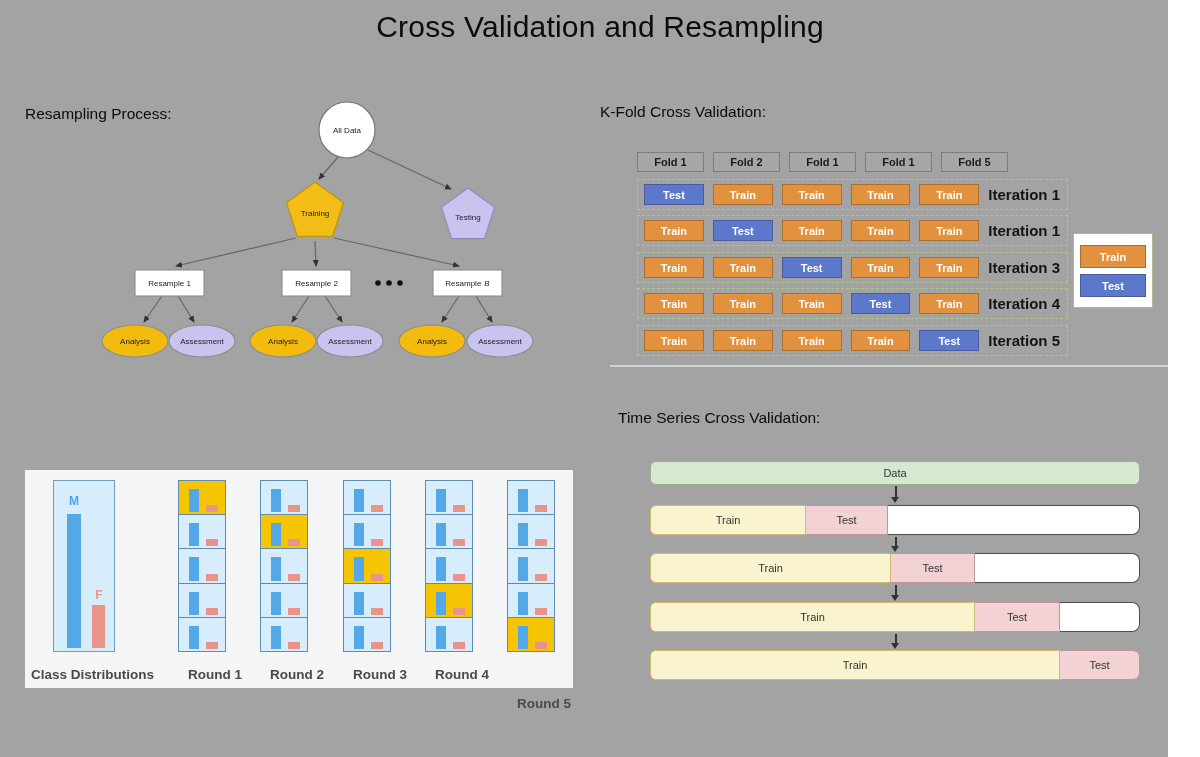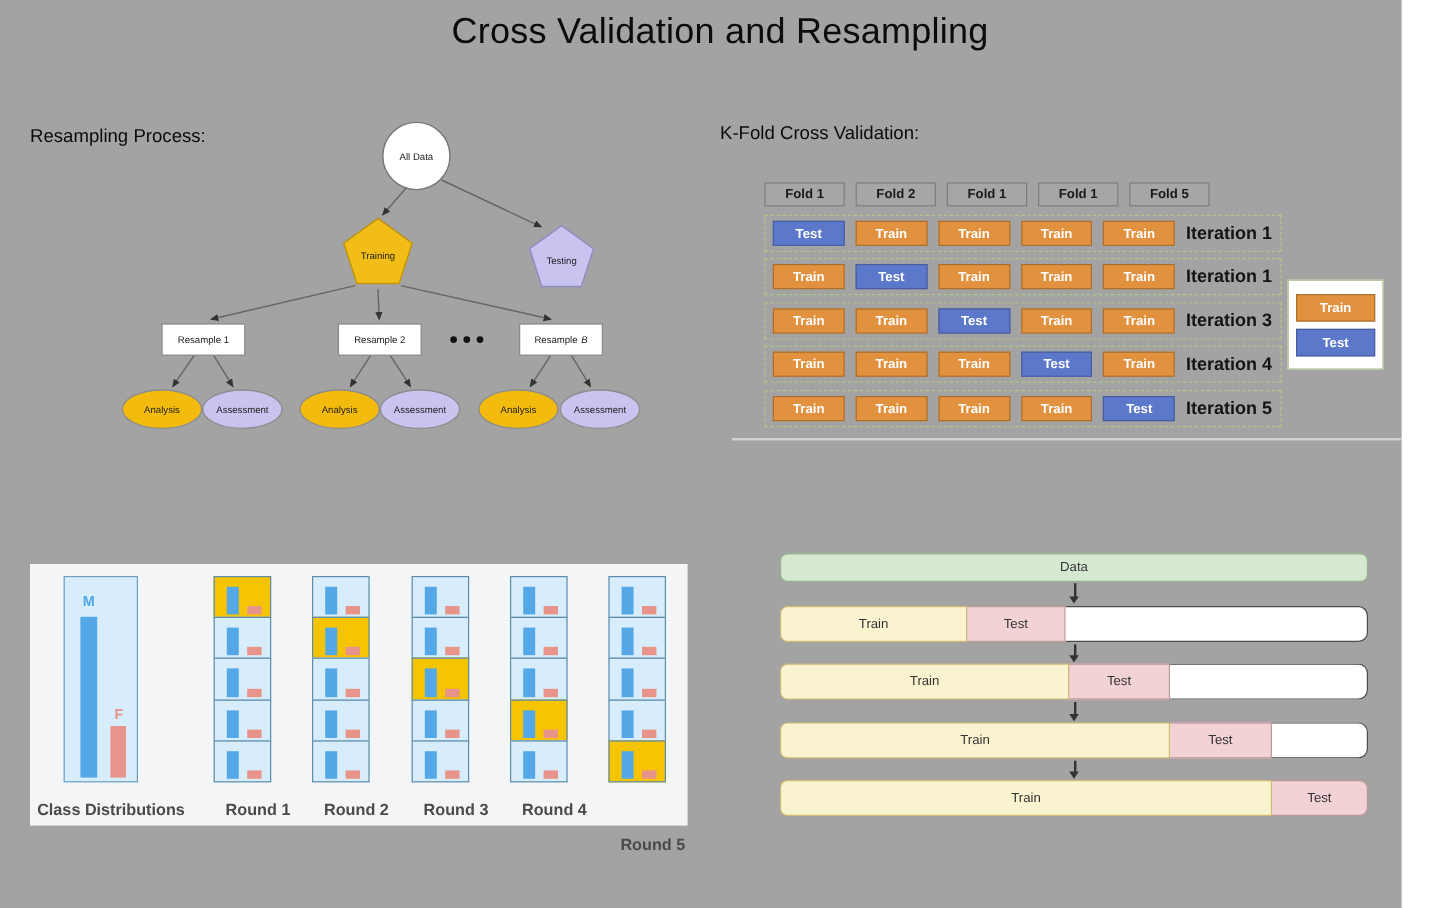--- a/index.html
+++ b/index.html
@@ -321,20 +321,21 @@
       </div>
   </div>
 
   <div class="strat-label" style="left:14px;width:140px;">Class Distributions</div>
   <div class="strat-label" style="left:162px;width:80px;">Round 1</div>
   <div class="strat-label" style="left:244px;width:80px;">Round 2</div>
   <div class="strat-label" style="left:327px;width:80px;">Round 3</div>
   <div class="strat-label" style="left:409px;width:80px;">Round 4</div>
   <div class="strat-label" style="left:491px;width:80px;margin-top:29px;">Round 5</div>
 
+  <div class="section-heading" style="left:618px;top:409px;">Time Series Cross Validation:</div>
 
   <div class="ts-data">Data</div>
 
   <div class="ts-arrow" style="top:486px;height:17px;"></div>
   <div class="ts-row" style="top:505px;">
     <div class="ts-train" style="width: 156px;">Train</div>
     <div class="ts-test" style="width: 82px;">Test</div>
     <div class="ts-rest"></div>
   </div>
 

